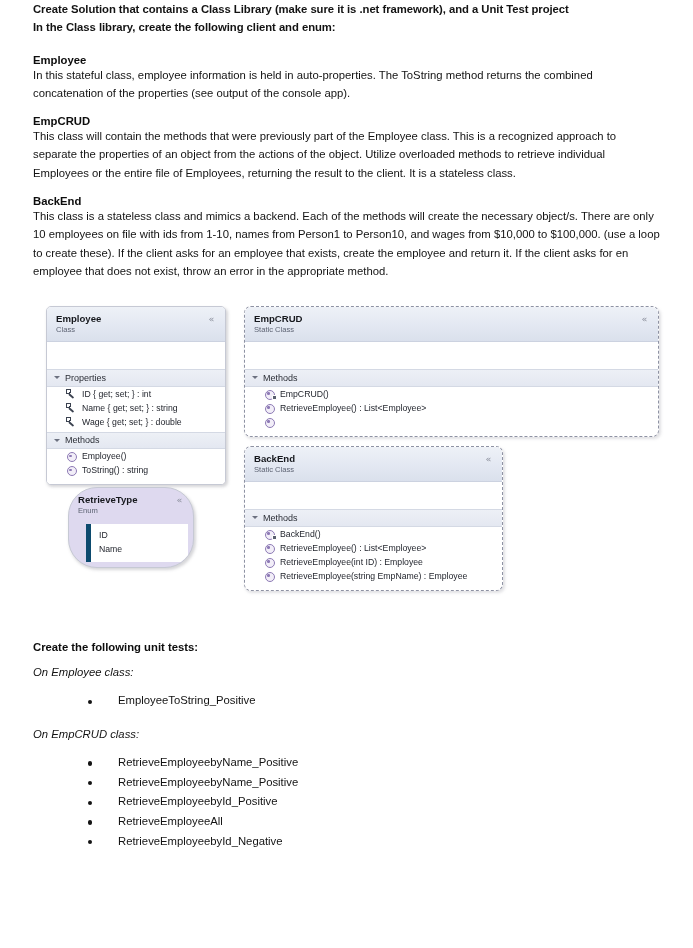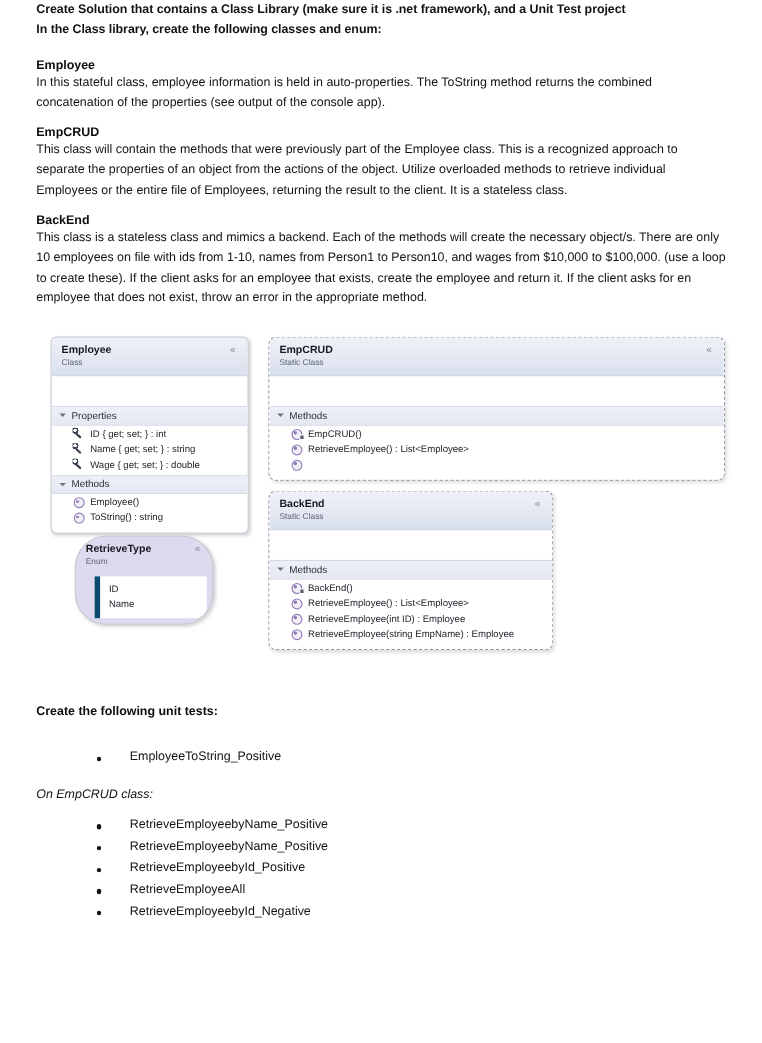--- a/index.html
+++ b/index.html
@@ -151,21 +151,21 @@
     background: #131313;
   }
 </style>
 </head>
 <body>
 
 <div class="page">
 
   <div>
     <div class="para bold intro">Create Solution that contains a Class Library (make sure it is .net framework), and a Unit Test project</div>
-    <div class="para bold intro">In the Class library, create the following classes and enum:</div>
+    <div class="para bold intro">In the Class library, create the following client and enum:</div>
   </div>
 
   <div class="gap-lg"></div>
 
   <div>
     <div class="hdg">Employee</div>
     <div class="para">In this stateful class, employee information is held in auto-properties.  The ToString method returns the combined concatenation of the properties (see output of the console app).</div>
   </div>
 
   <div class="gap-md"></div>
@@ -293,20 +293,21 @@
       </div>
     </div>
 
   </div>
 
   <div style="margin-top:50px;">
     <div class="hdg">Create the following unit tests:</div>
 
     <div class="gap-md"></div>
 
+    <div class="ital">On Employee class:</div>
     <div class="gap-sm"></div>
     <ul class="bul">
       <li>EmployeeToString_Positive</li>
     </ul>
 
     <div class="gap-md"></div>
 
     <div class="ital">On EmpCRUD class:</div>
     <div class="gap-sm"></div>
     <ul class="bul">

